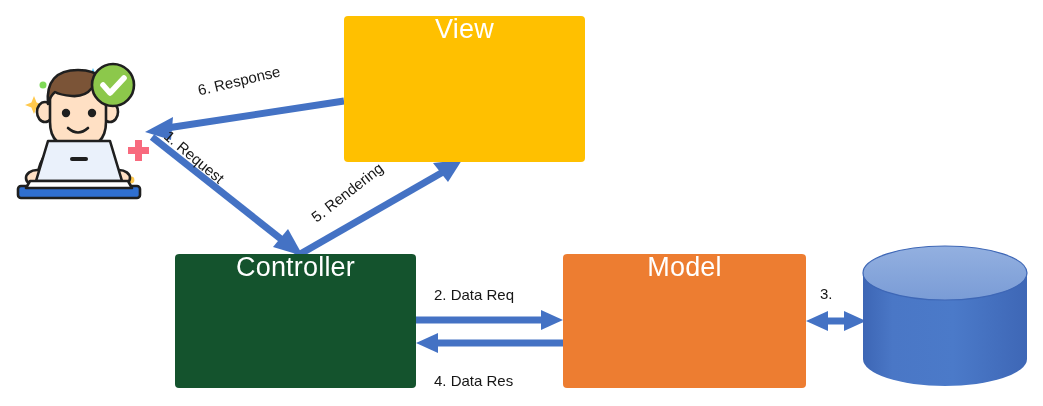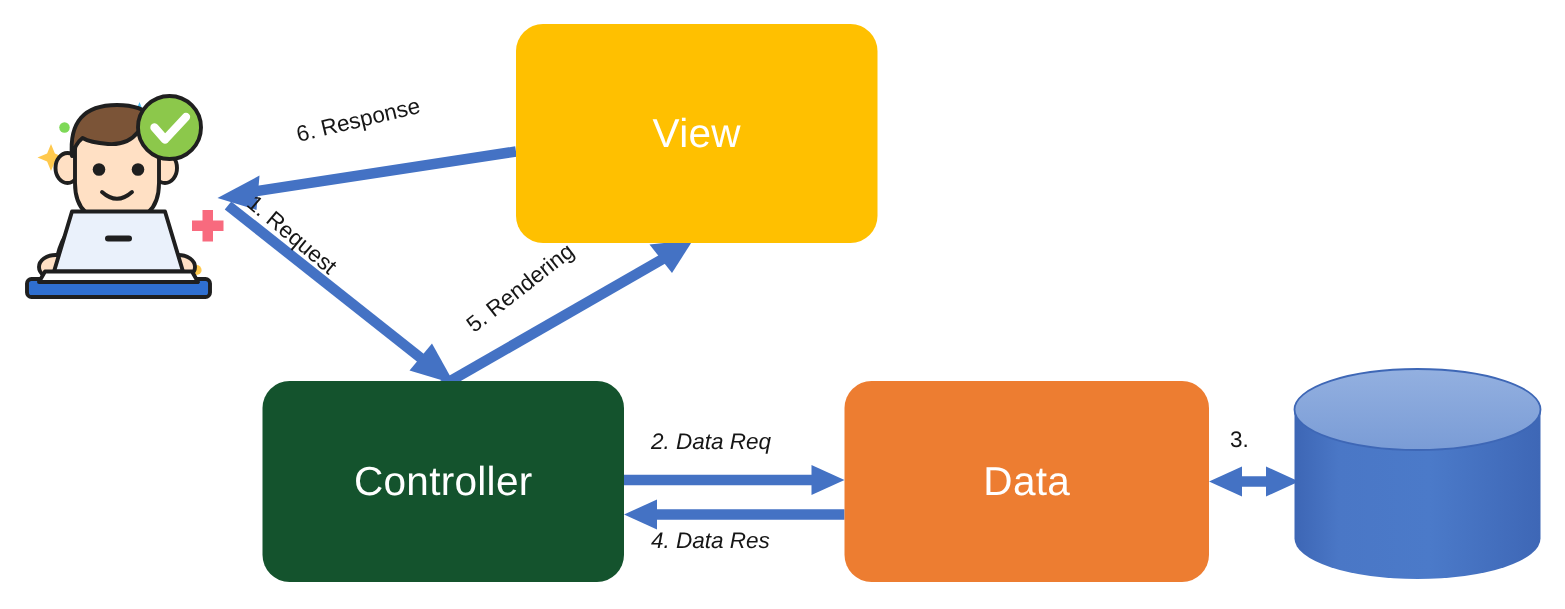--- a/index.html
+++ b/index.html
@@ -1,35 +1,35 @@
 <!DOCTYPE html>
 <html><head>
 <meta charset="utf-8">
 <style>
   html,body{margin:0;padding:0;background:#ffffff;}
   body{width:1043px;height:406px;overflow:hidden;
        font-family:"Liberation Sans","DejaVu Sans",sans-serif;}
   #canvas{position:relative;width:1043px;height:406px;background:#ffffff;}
   #vec{position:absolute;left:0;top:0;width:1043px;height:406px;}
-  .nodebox{position:absolute;display:flex;align-items:center;justify-content:center;
-           border-radius:18px;box-sizing:border-box;}
+  .nodebox{position:absolute;display:flex;align-items:flex-start;justify-content:center;
+           border-radius:4px;box-sizing:border-box;}
   .nodelabel{color:#ffffff;font-size:27px;line-height:1;letter-spacing:.2px;
              font-family:"Liberation Sans","DejaVu Sans",sans-serif;}
   #view-box{left:344px;top:16px;width:241px;height:146px;background:#FFC000;}
   #controller-box{left:175px;top:254px;width:241px;height:134px;background:#14532d;}
   #model-box{left:563px;top:254px;width:243px;height:134px;background:#ED7D31;}
   #data-label{position:absolute;left:863px;top:290px;width:164px;height:60px;
               display:flex;align-items:center;justify-content:center;}
   .edgelabel{position:absolute;color:#161616;font-size:15px;white-space:nowrap;
              font-family:"Liberation Sans","DejaVu Sans",sans-serif;}
   #lbl-response{left:196px;top:82px;transform:rotate(-13.5deg);transform-origin:left top;}
   #lbl-request{left:172px;top:127px;transform:rotate(40deg);transform-origin:left top;}
   #lbl-rendering{left:308px;top:212px;transform:rotate(-38deg);transform-origin:left top;}
-  #lbl-datareq{left:434px;top:286px;font-style:italic;}
-  #lbl-datares{left:434px;top:352px;font-style:italic;}
+  #lbl-datareq{left:434px;top:286px;}
+  #lbl-datares{left:434px;top:372px;}
   #lbl-three{left:820px;top:285px;}
 </style>
 </head>
 <body>
 
 <div id="canvas">
 
   <svg id="vec" viewBox="0 0 1043 406">
     <defs>
       <linearGradient id="cylBody" x1="0" y1="0" x2="1" y2="0">
@@ -118,21 +118,21 @@
 
   <div class="nodebox" id="view-box">
     <span class="nodelabel">View</span>
   </div>
 
   <div class="nodebox" id="controller-box">
     <span class="nodelabel">Controller</span>
   </div>
 
   <div class="nodebox" id="model-box">
-    <span class="nodelabel">Data</span>
+    <span class="nodelabel">Model</span>
   </div>
 
 
   <span class="edgelabel" id="lbl-response">6. Response</span>
   <span class="edgelabel" id="lbl-request">1. Request</span>
   <span class="edgelabel" id="lbl-rendering">5. Rendering</span>
   <span class="edgelabel" id="lbl-datareq">2. Data Req</span>
   <span class="edgelabel" id="lbl-datares">4. Data Res</span>
   <span class="edgelabel" id="lbl-three">3.</span>
 

